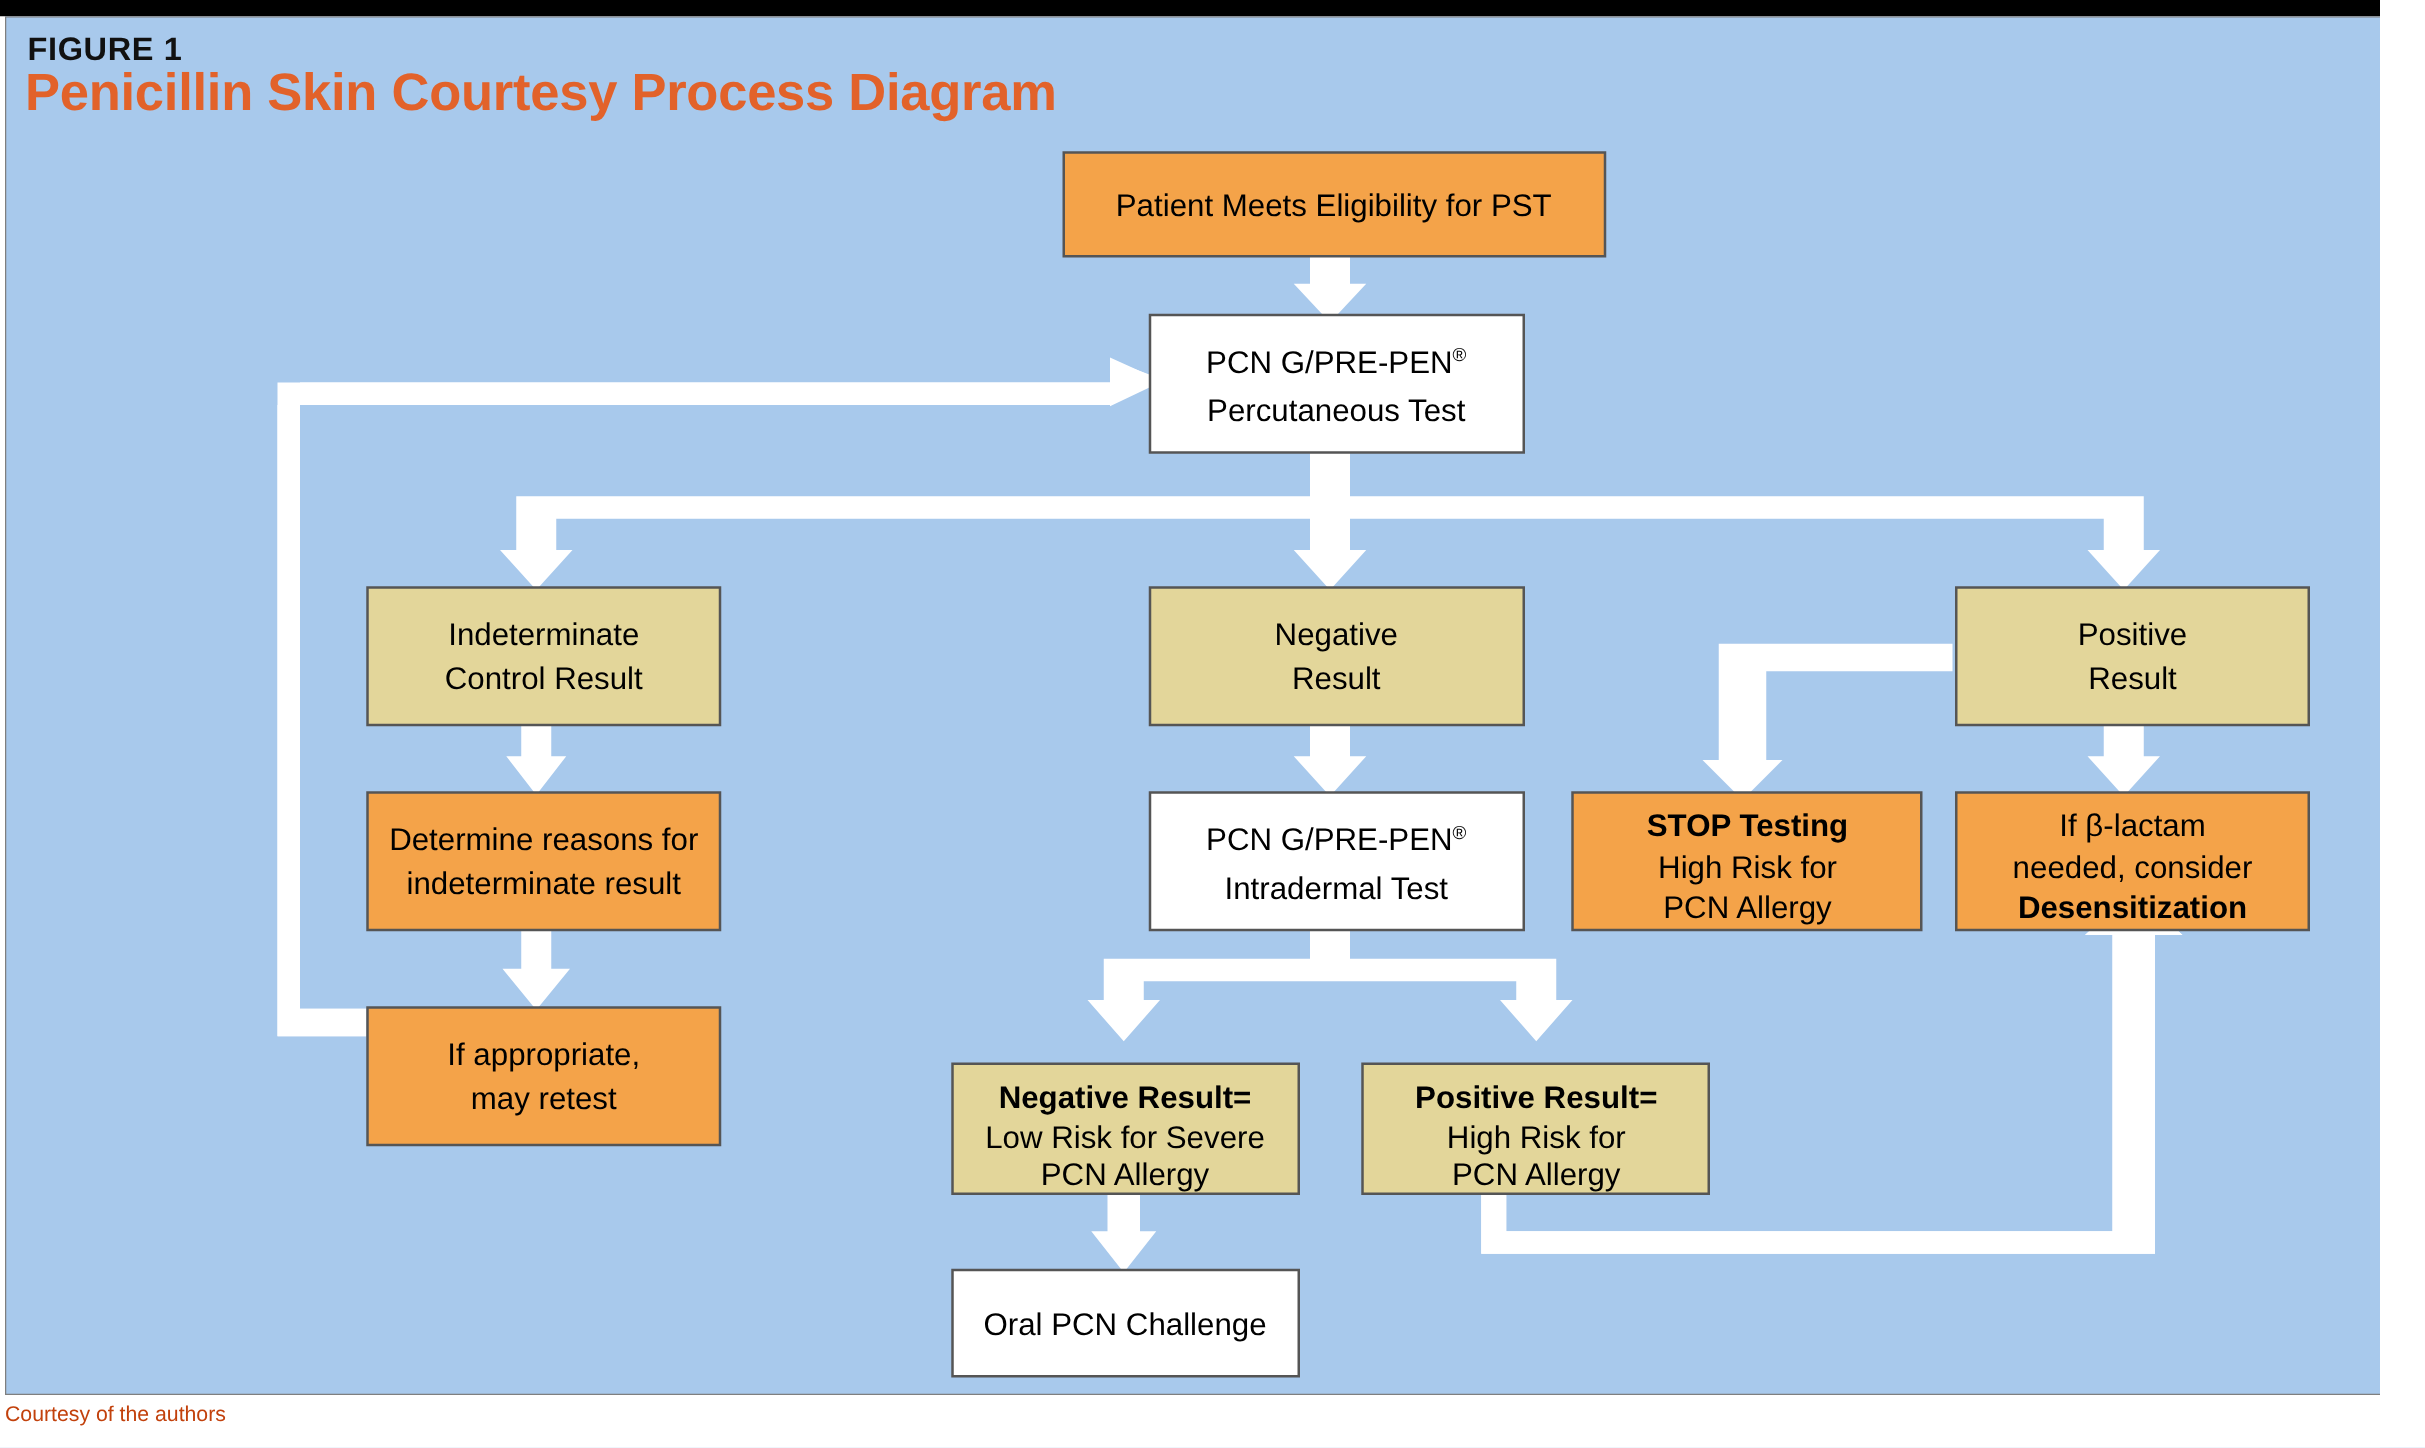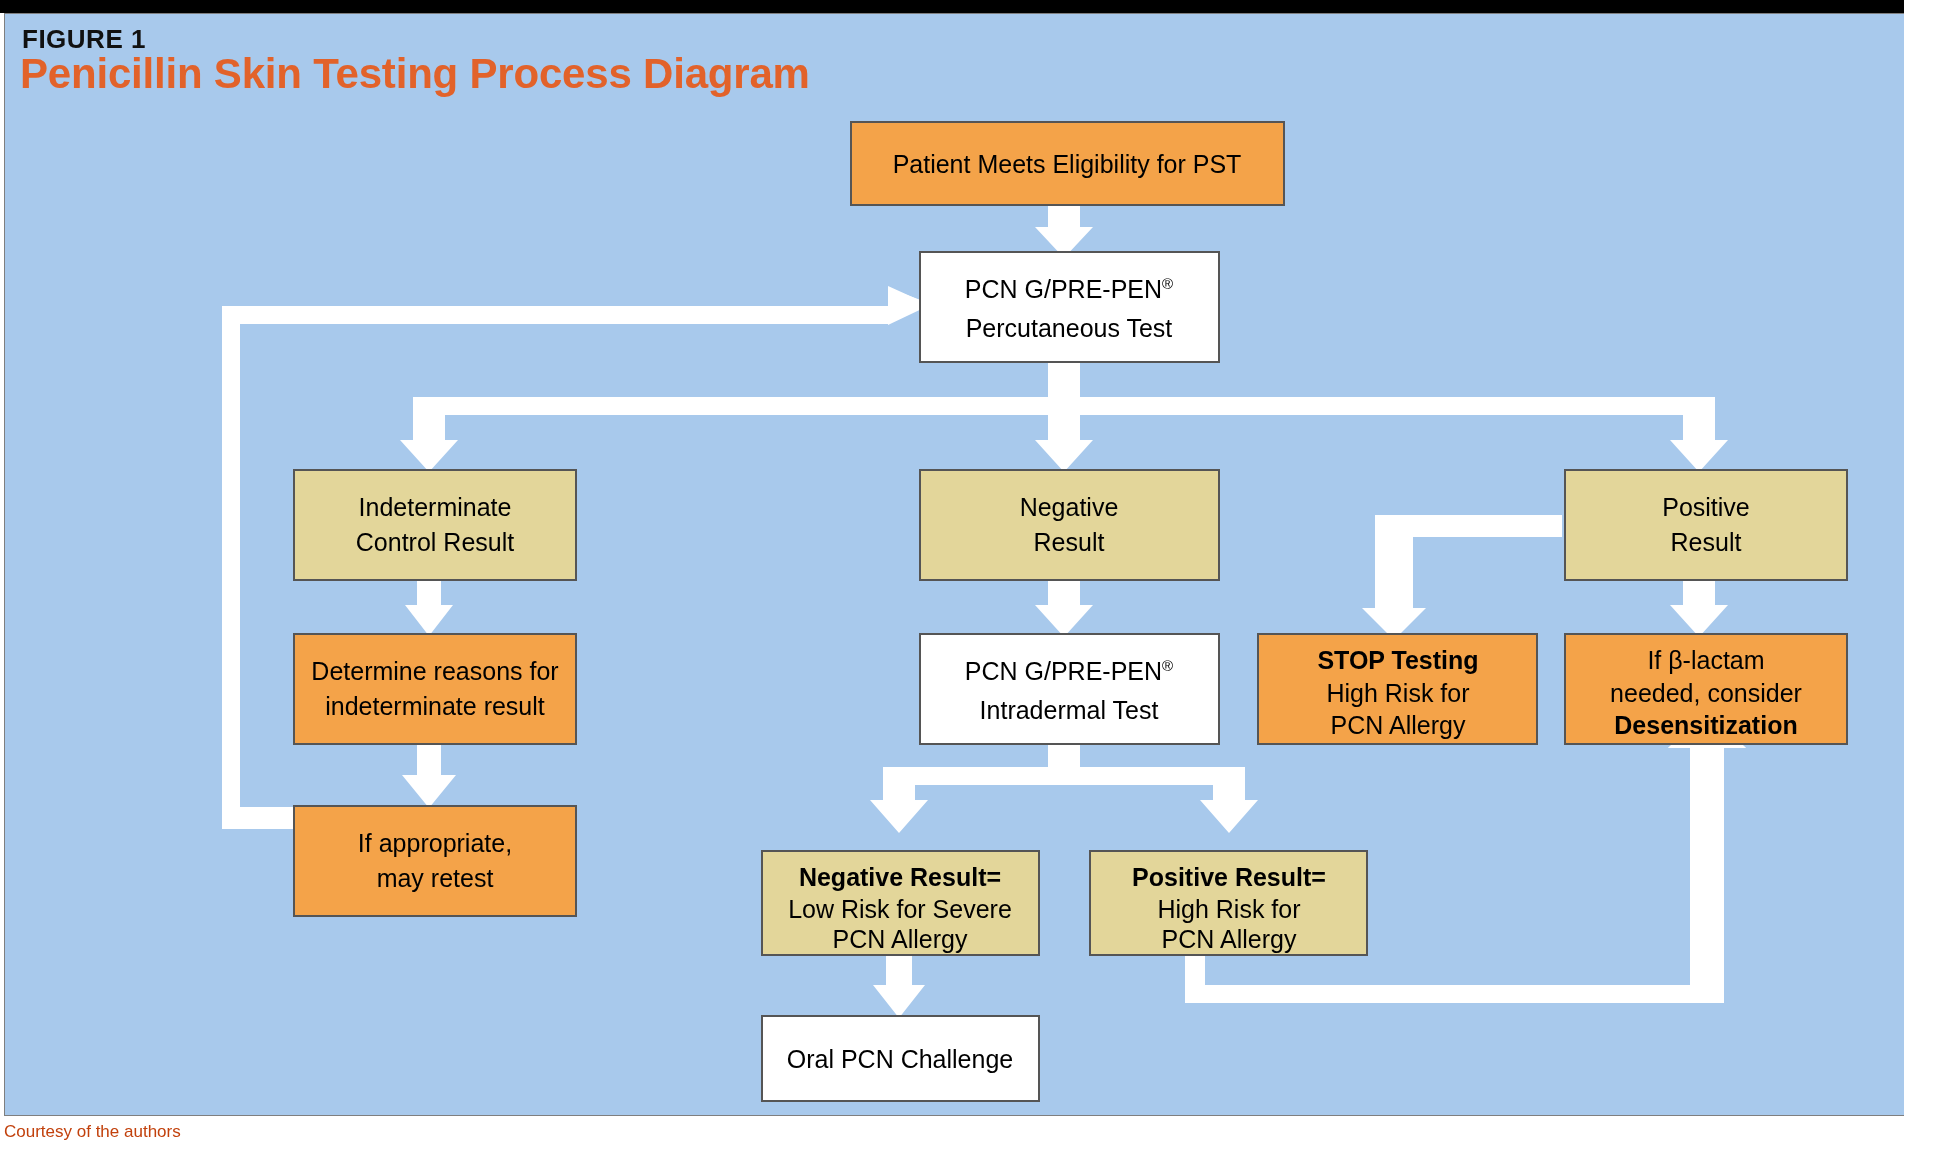--- a/index.html
+++ b/index.html
@@ -26,21 +26,21 @@
 </head>
 <body>
 
 <div id="page">
 
   <div id="topbar"></div>
 
   <div id="panel"></div>
 
   <div id="figure-label">FIGURE 1</div>
-  <div id="figure-title">Penicillin Skin Testing Process Diagram</div>
+  <div id="figure-title">Penicillin Skin Courtesy Process Diagram</div>
 
   <svg id="flow" viewBox="0 0 1940 1158">
 
     <g>
 
       <path class="arw" d="M 1048,205 L 1080,205 L 1080,227 L 1093,227 L 1064,258 L 1035,227 L 1048,227 Z"></path>
 
       <path class="arw" d="M 1048,360 L 1080,360 L 1080,397 L 1715,397 L 1715,440 L 1728,440 L 1699,472 L 1670,440 L 1683,440
                L 1683,415 L 1080,415 L 1080,440 L 1093,440 L 1064,472 L 1035,440 L 1048,440 L 1048,415
                L 445,415 L 445,440 L 458,440 L 429,472 L 400,440 L 413,440 L 413,397 L 1048,397 Z"></path>

